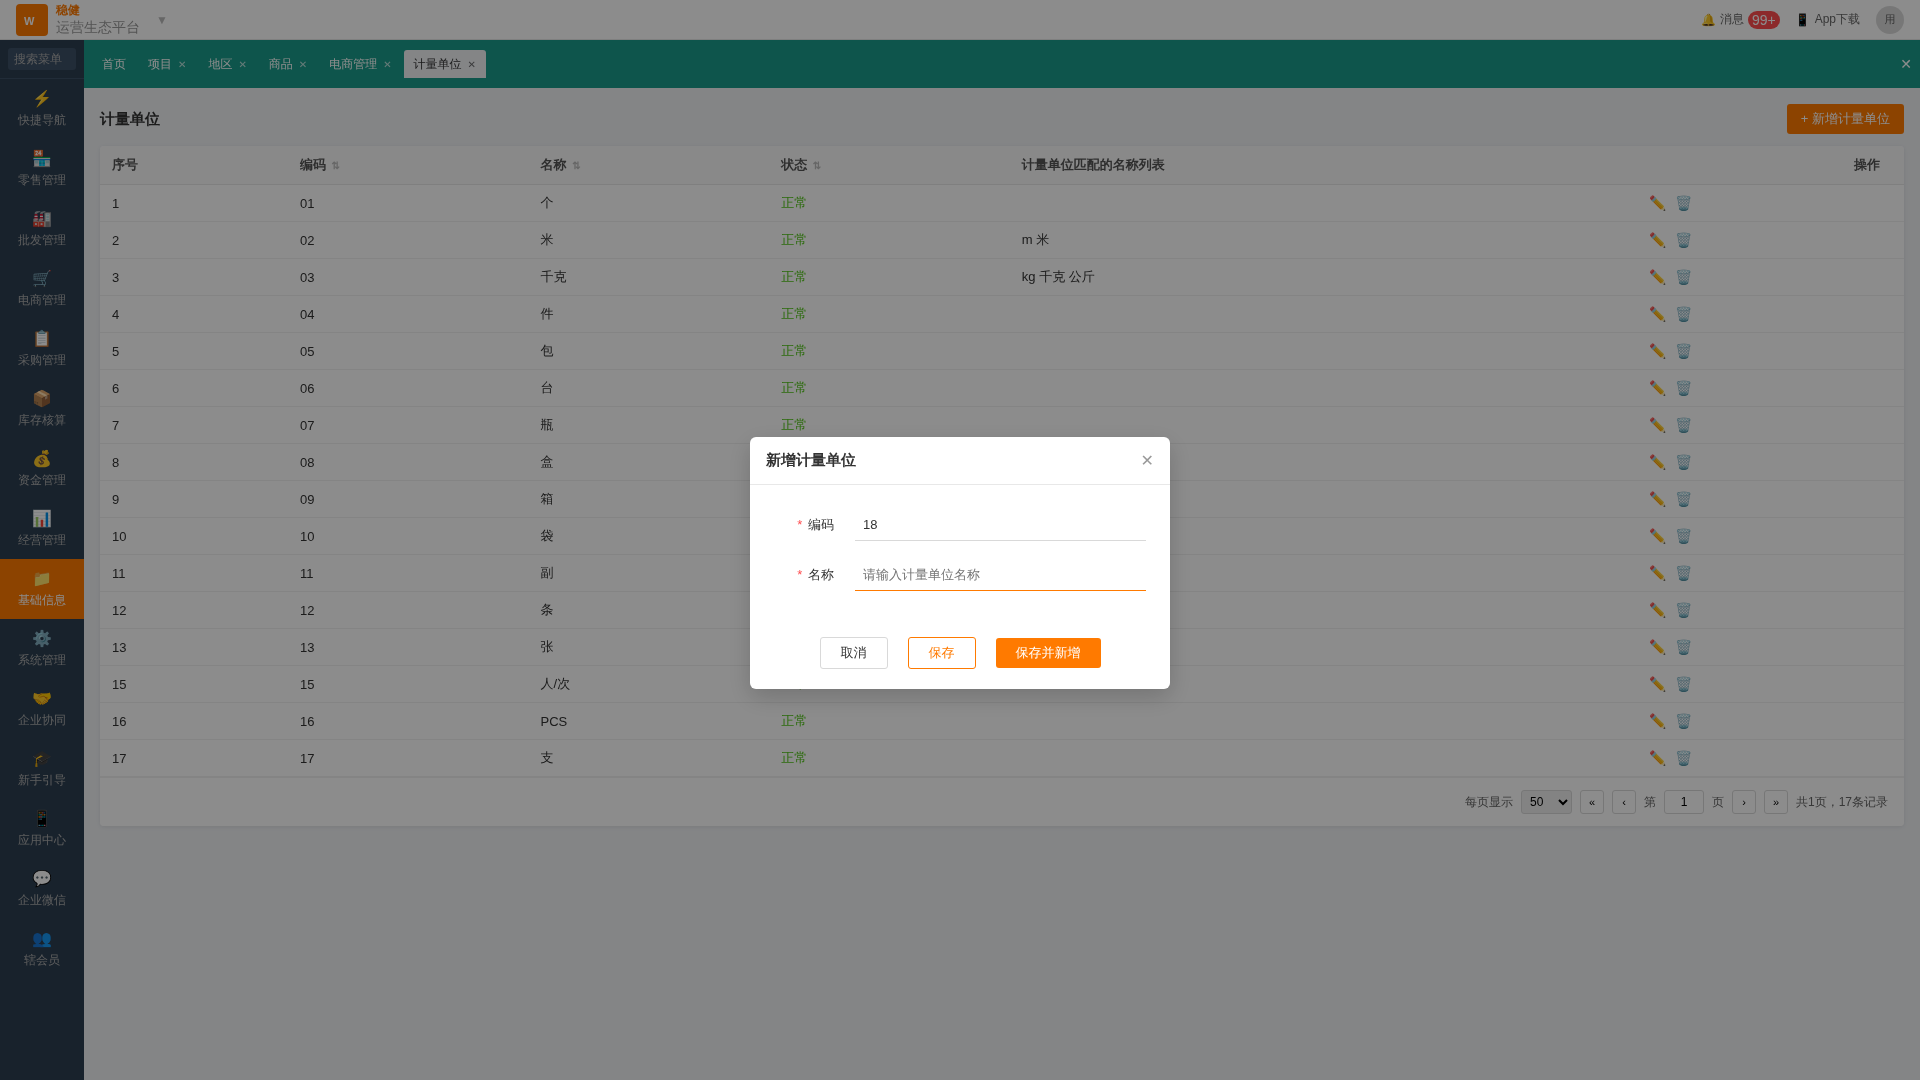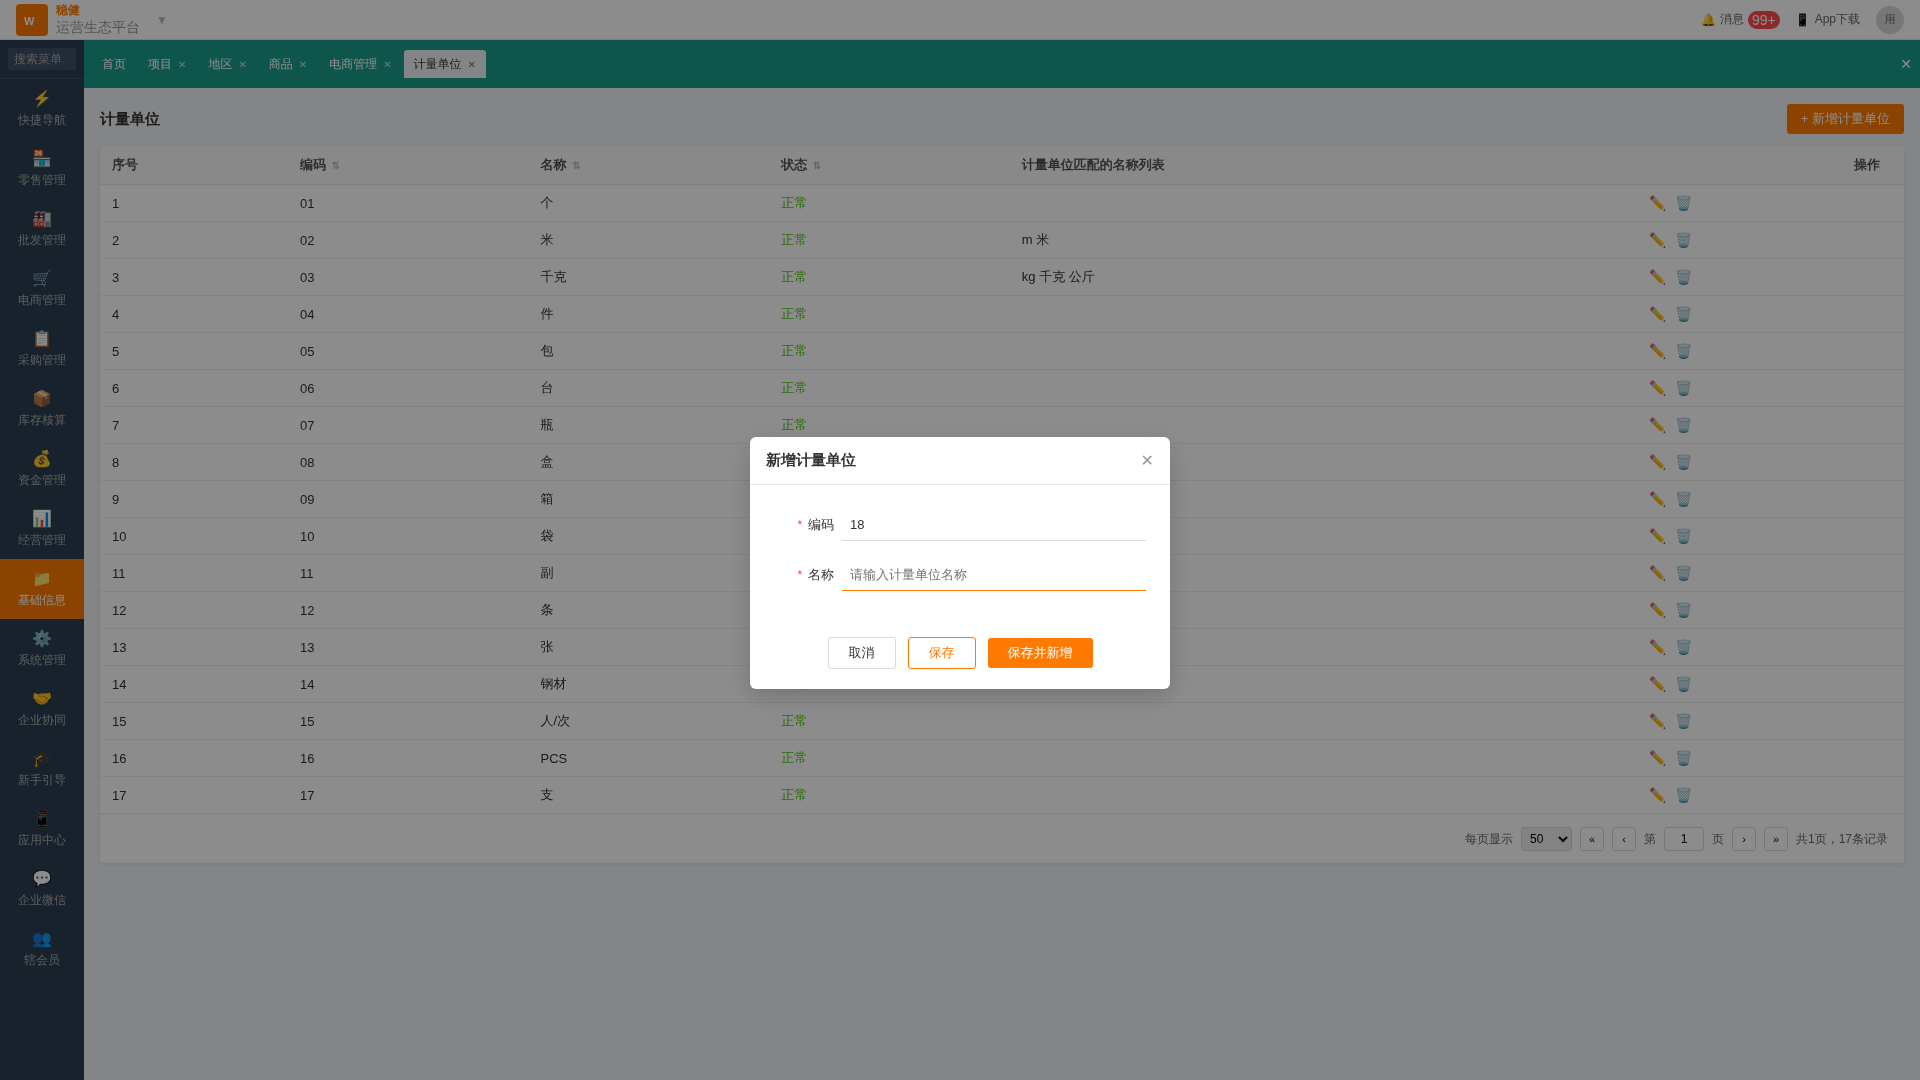--- a/index.html
+++ b/index.html
@@ -291,21 +291,21 @@
       font-size: 16px;
       line-height: 1;
     }
     .modal-body {
       padding: 24px 24px 16px;
     }
     .form-row {
       display: flex;
       align-items: center;
       margin-bottom: 18px;
-      gap: 8px;
+      gap: 21px;
     }
     .form-label {
       width: 60px;
       text-align: right;
       font-size: 13px;
       color: #333;
       flex-shrink: 0;
     }
     .form-label .required {
       color: #ff4d4f;
@@ -322,21 +322,21 @@
       color: #333;
     }
     .form-input.active-input {
       border-bottom-color: #ff7a00;
     }
     .modal-footer {
       padding: 12px 24px 20px;
       display: flex;
       align-items: center;
       justify-content: center;
-      gap: 12px;
+      gap: 20px;
     }
     .btn-cancel {
       padding: 6px 20px;
       border: 1px solid #d9d9d9;
       background: #fff;
       border-radius: 3px;
       cursor: pointer;
       font-size: 13px;
       color: #333;
     }
@@ -704,33 +704,20 @@
     <td><span class="status-normal">正常</span></td>
     <td></td>
     <td style="text-align:right;padding-right:16px;">
       <span class="action-icons">
         <span class="action-icon" title="编辑">✏️</span>
         <span class="action-icon" title="删除">🗑️</span>
       </span>
     </td>
   </tr>
               <tr>
-    <td>14</td>
-    <td>14</td>
-    <td>钢材</td>
-    <td><span class="status-normal">正常</span></td>
-    <td></td>
-    <td style="text-align:right;padding-right:16px;">
-      <span class="action-icons">
-        <span class="action-icon" title="编辑">✏️</span>
-        <span class="action-icon" title="删除">🗑️</span>
-      </span>
-    </td>
-  </tr>
-              <tr>
     <td>15</td>
     <td>15</td>
     <td>人/次</td>
     <td><span class="status-normal">正常</span></td>
     <td></td>
     <td style="text-align:right;padding-right:16px;">
       <span class="action-icons">
         <span class="action-icon" title="编辑">✏️</span>
         <span class="action-icon" title="删除">🗑️</span>
       </span>

